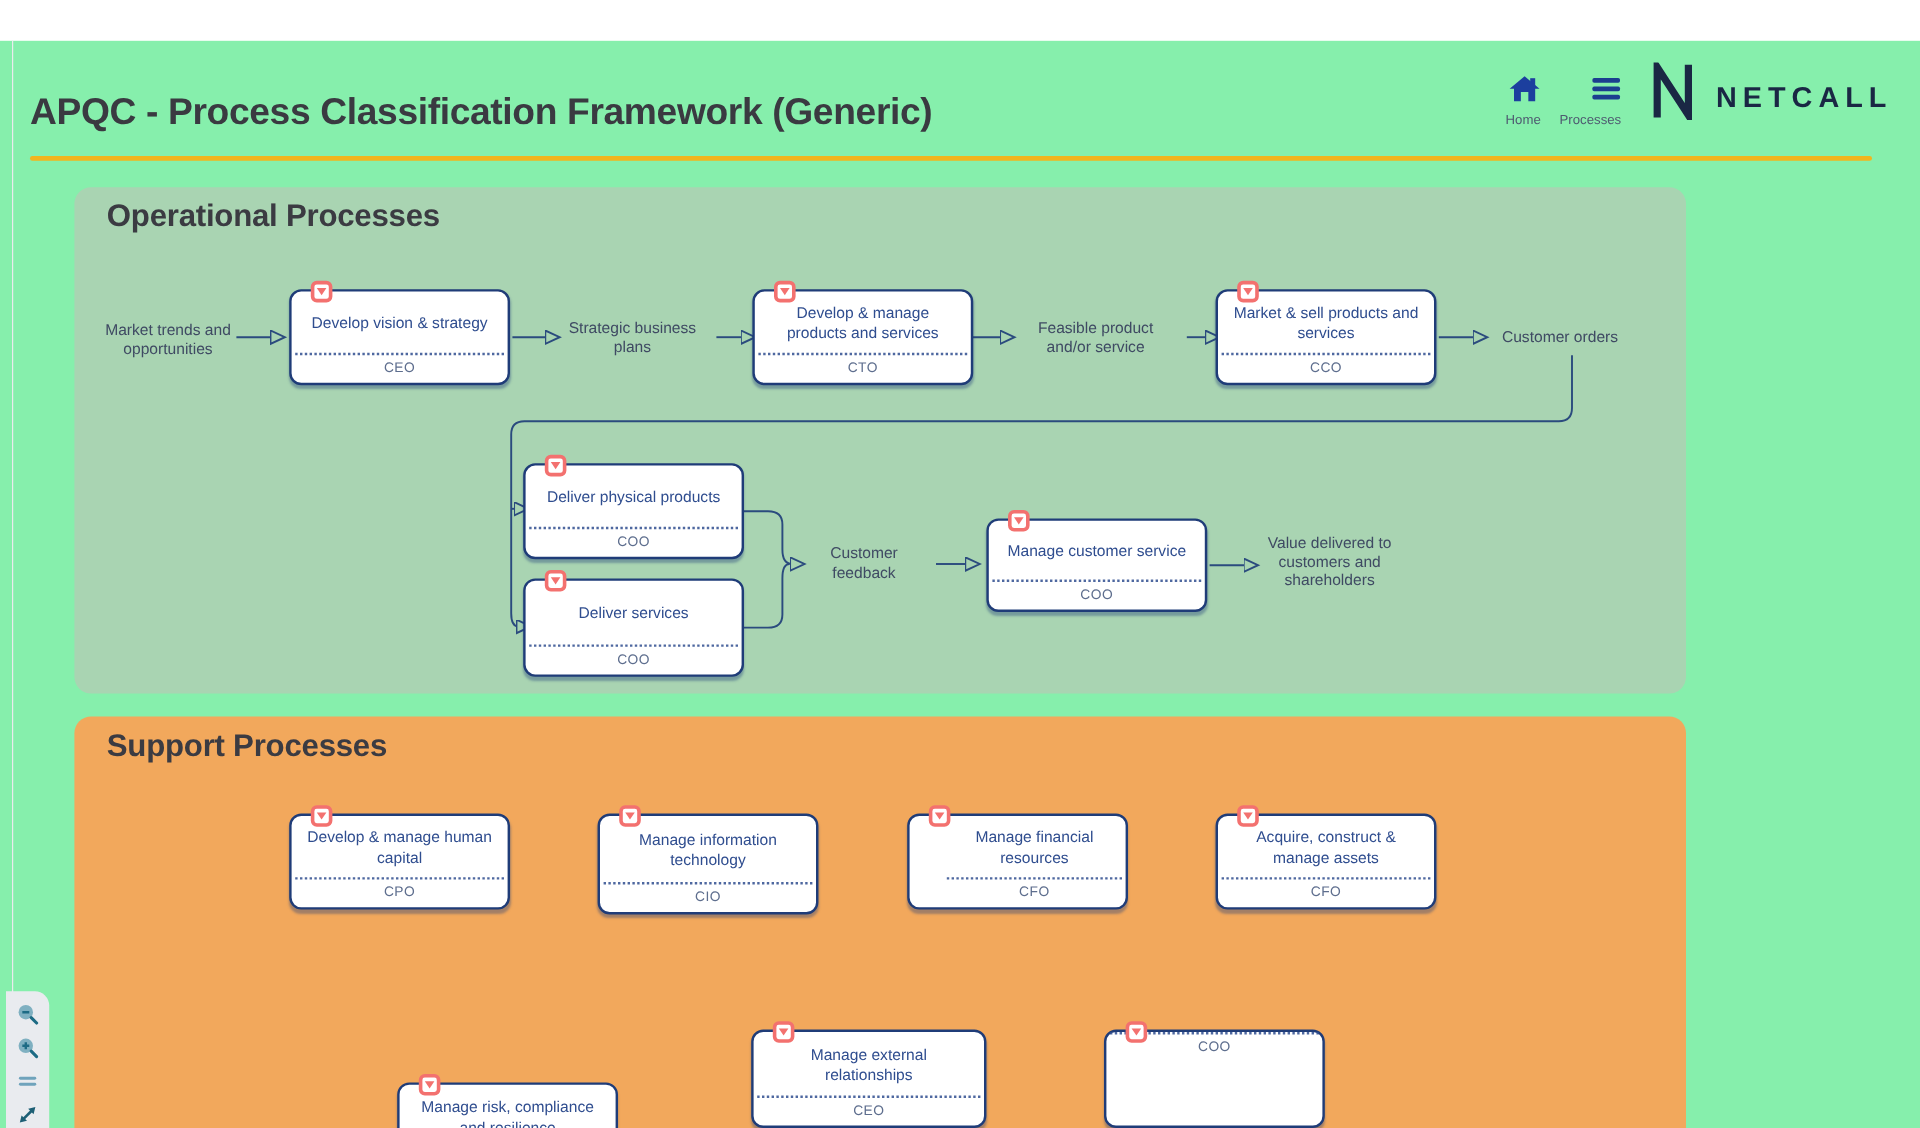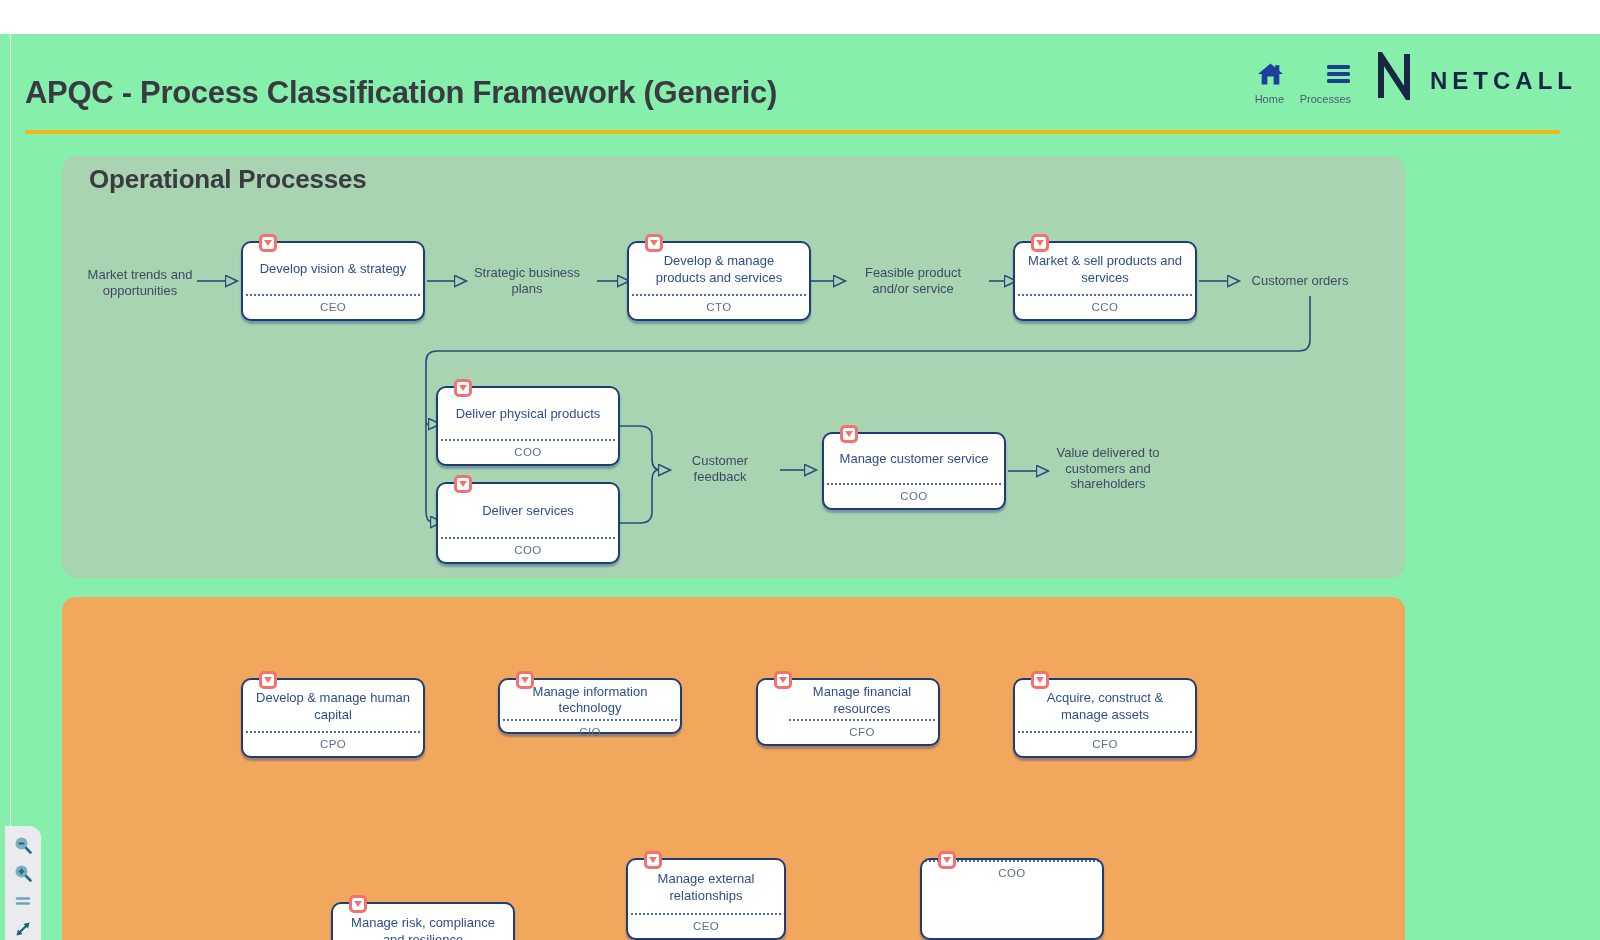--- a/index.html
+++ b/index.html
@@ -115,20 +115,21 @@
       <svg width="44" height="48" viewBox="0 0 44 48">
         <polyline points="9,46 9,4 35,44 35,2" fill="none" stroke="#1a2744" stroke-width="6"></polyline>
       </svg>
     </span>
     <span class="brand-text">NETCALL</span>
   </div>
 
   <div class="panel" id="panel-operational"></div>
   <div class="panel" id="panel-support"></div>
   <div class="panel-heading" id="heading-operational">Operational Processes</div>
+  <div class="panel-heading" id="heading-support">Support Processes</div>
 
   <svg id="connectors" width="1600" height="940" viewBox="0 0 1600 940">
     <defs>
       <marker id="ah" markerWidth="9" markerHeight="8" refX="1" refY="3.5" orient="auto">
         <path d="M0,0 L7.5,3.5 L0,7 Z" fill="#a9d4b2" stroke="#2b4b7e" stroke-width="1"></path>
       </marker>
     </defs>
     <g fill="none" stroke="#2b4b7e" stroke-width="1.6">
       <path d="M197,247 H227" marker-end="url(#ah)"></path>
       <path d="M427,247 H456" marker-end="url(#ah)"></path>
@@ -215,49 +216,49 @@
       <div class="pbox-title">Manage customer service</div>
       <div class="pbox-role">COO</div>
     </div>
     <div class="pbox" style="left: 241px; top: 644px; width: 184px; height: 80px;">
       <span class="corner-icon">
         <span class="tri"></span>
       </span>
       <div class="pbox-title">Develop &amp; manage human capital</div>
       <div class="pbox-role">CPO</div>
     </div>
-    <div class="pbox" style="left: 498px; top: 644px; width: 184px; height: 56px;">
+    <div class="pbox" style="left: 498px; top: 644px; width: 184px; height: 84px;">
       <span class="corner-icon">
         <span class="tri"></span>
       </span>
       <div class="pbox-title">Manage information technology</div>
       <div class="pbox-role">CIO</div>
     </div>
-    <div class="pbox" style="left: 756px; top: 644px; width: 184px; height: 68px; padding-left: 28px;">
+    <div class="pbox" style="left: 756px; top: 644px; width: 184px; height: 80px; padding-left: 28px;">
       <span class="corner-icon">
         <span class="tri"></span>
       </span>
       <div class="pbox-title">Manage financial resources</div>
       <div class="pbox-role">CFO</div>
     </div>
     <div class="pbox" style="left: 1013px; top: 644px; width: 184px; height: 80px;">
       <span class="corner-icon">
         <span class="tri"></span>
       </span>
       <div class="pbox-title">Acquire, construct &amp; manage assets</div>
       <div class="pbox-role">CFO</div>
     </div>
     <div class="pbox" style="left: 331px; top: 868px; width: 184px; height: 82px;">
       <span class="corner-icon">
         <span class="tri"></span>
       </span>
       <div class="pbox-title">Manage risk, compliance and resilience</div>
       <div class="pbox-role">CIO</div>
     </div>
-    <div class="pbox" style="left: 626px; top: 824px; width: 160px; height: 82px;">
+    <div class="pbox" style="left: 626px; top: 824px; width: 196px; height: 82px;">
       <span class="corner-icon">
         <span class="tri"></span>
       </span>
       <div class="pbox-title">Manage external relationships</div>
       <div class="pbox-role">CEO</div>
     </div>
     <div class="pbox" style="left: 920px; top: 824px; width: 184px; height: 82px;">
       <span class="corner-icon">
         <span class="tri"></span>
       </span>

